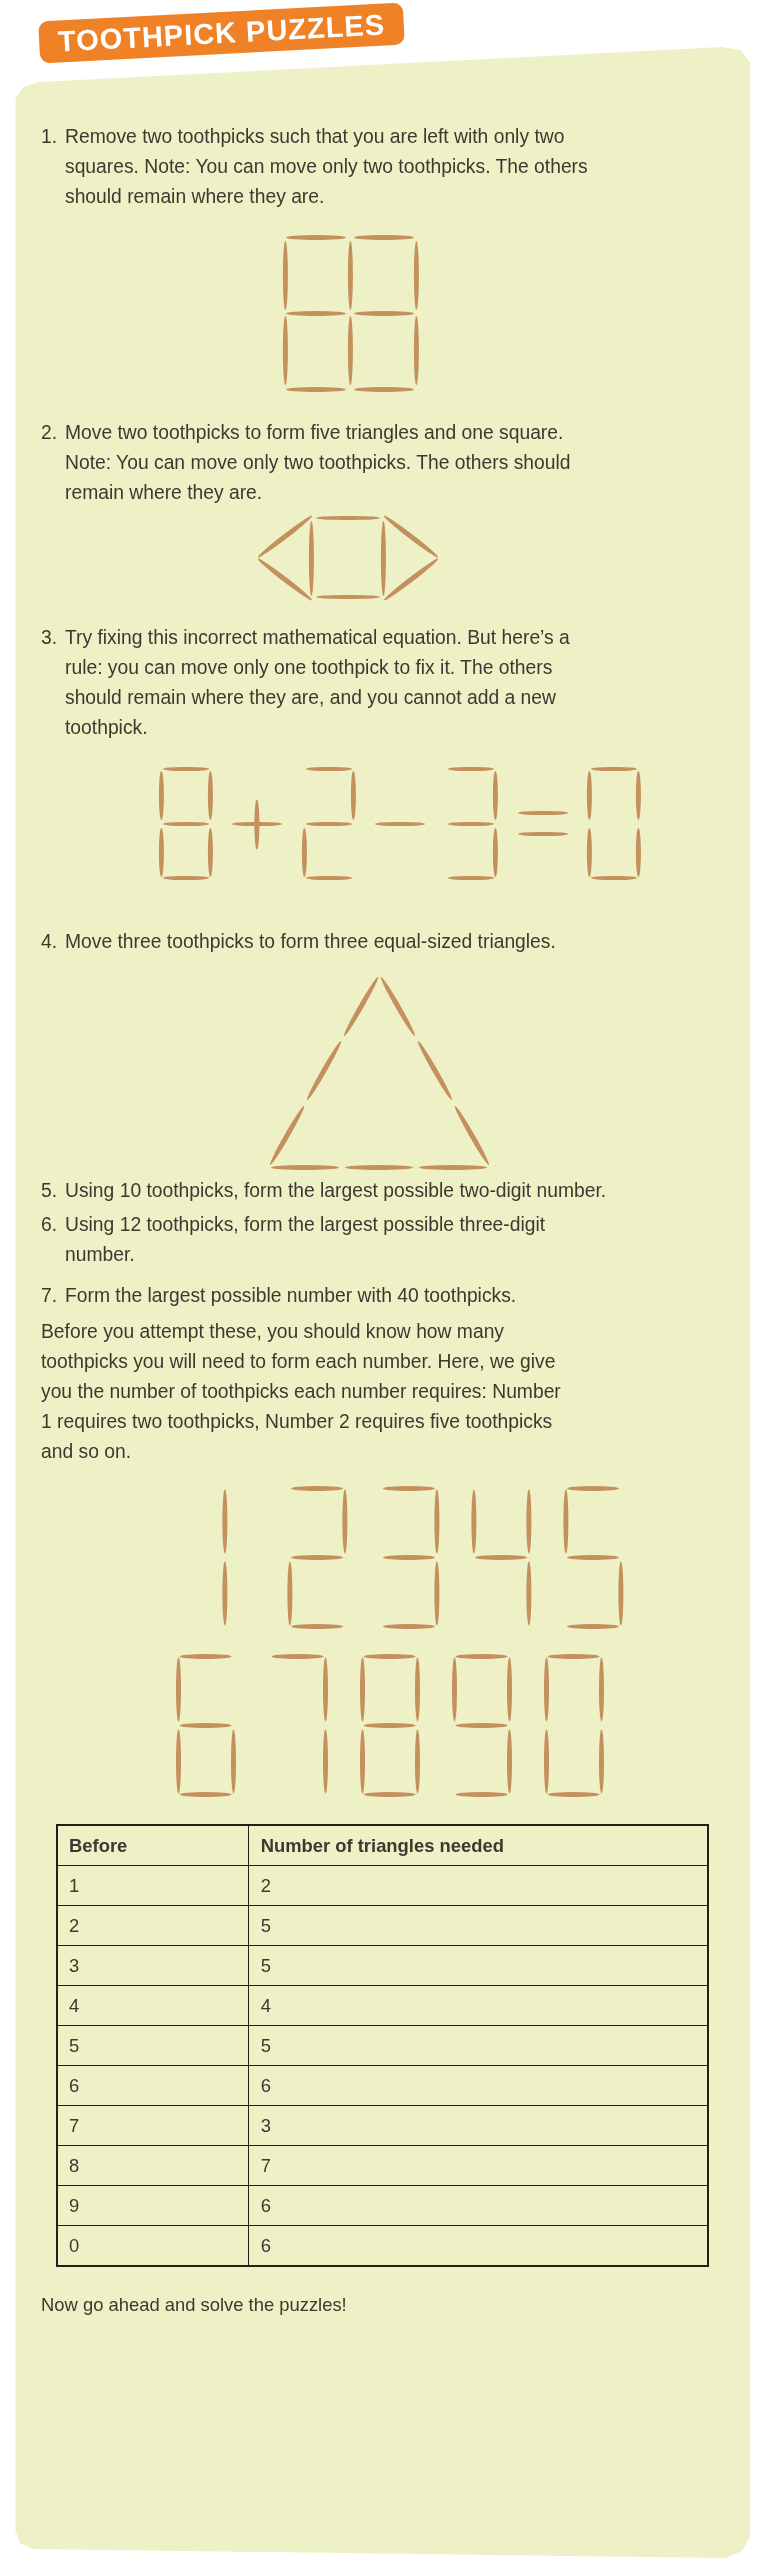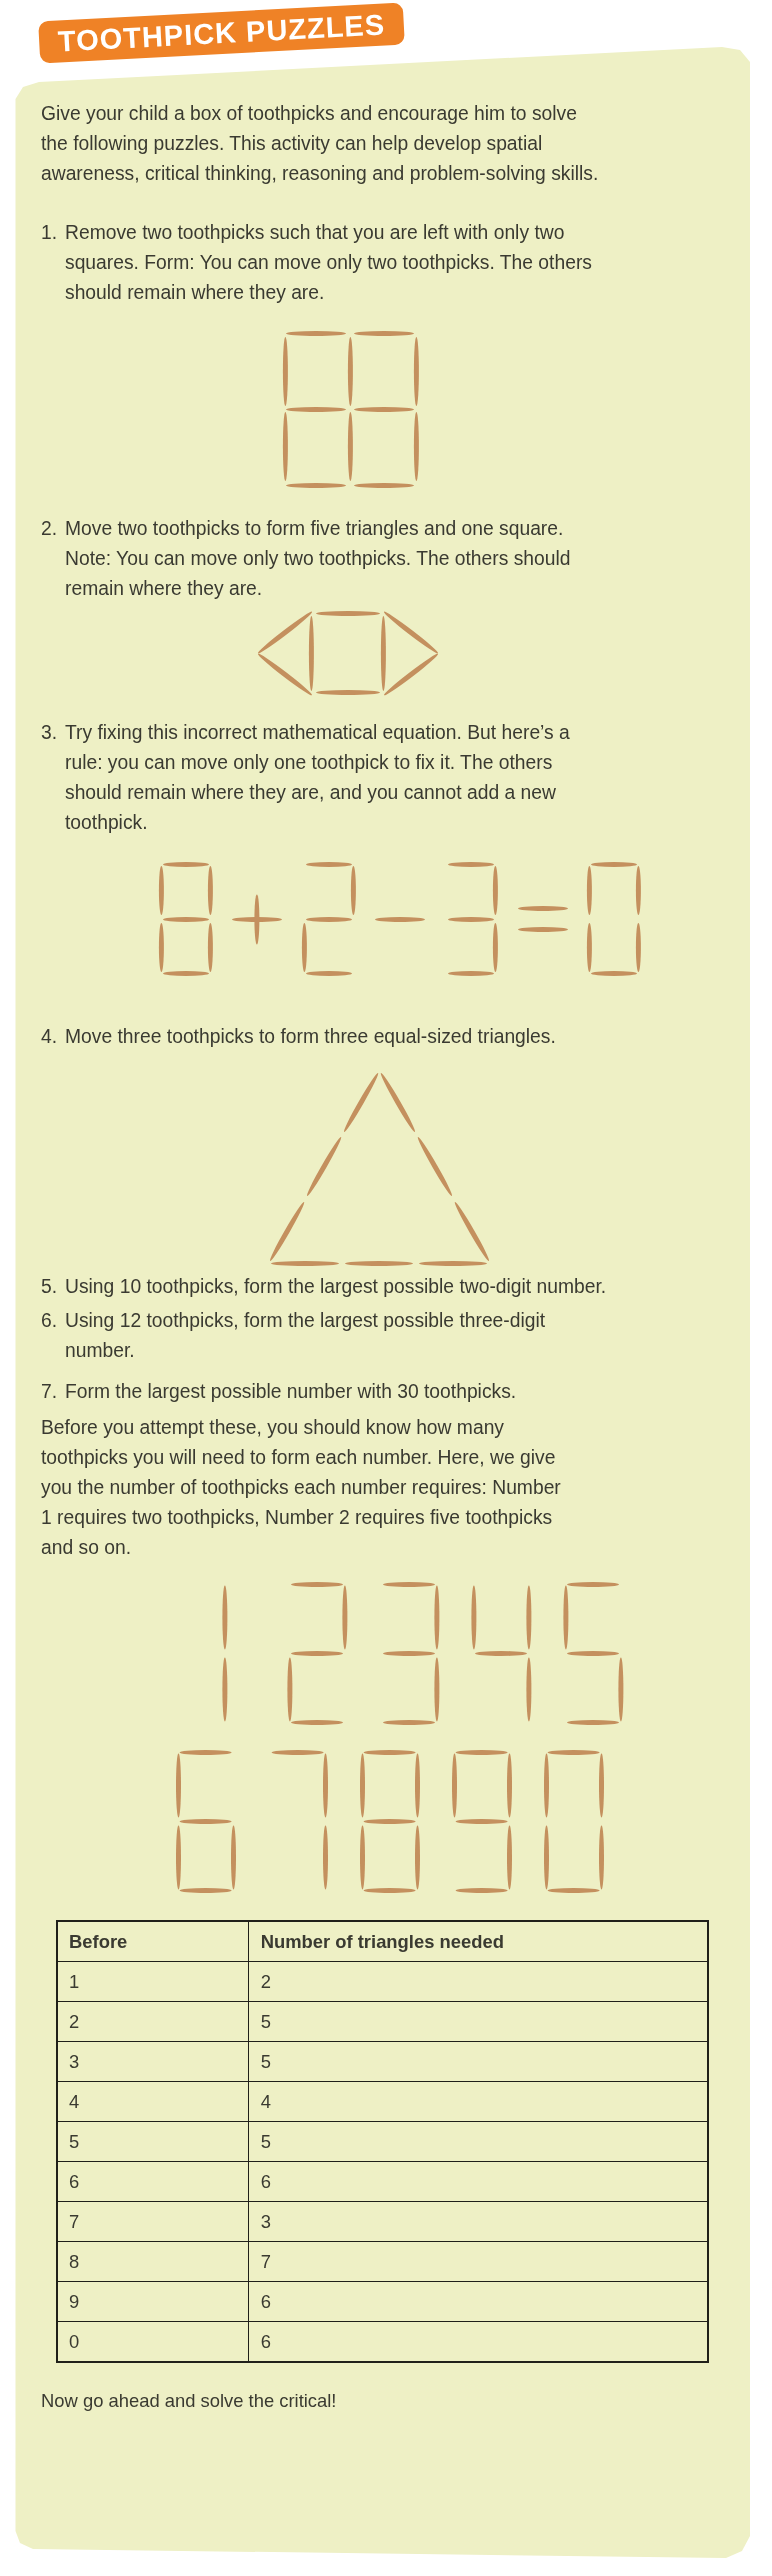--- a/index.html
+++ b/index.html
@@ -73,28 +73,25 @@
 <body>
 
 <div class="card-bg"></div>
 
 <div class="banner">
   <span class="banner-text">TOOTHPICK PUZZLES</span>
 </div>
 
 <div class="content">
 
-  <p class="para pre">Give your child a box of toothpicks and encourage him to solve
-the following puzzles. This activity can help develop spatial
-awareness, critical thinking, reasoning and problem-solving skills.</p>
 
   <div class="item mt-item1">
     <span class="num">1.</span>
     <span class="txt pre">Remove two toothpicks such that you are left with only two
-squares. Form: You can move only two toothpicks. The others
+squares. Note: You can move only two toothpicks. The others
 should remain where they are.</span>
   </div>
   <div class="diagram d-grid">
       <div class="tp" style="width: 60px; height: 4.8px; left: 3.9px; top: 0px;"></div>
       <div class="tp" style="width: 60px; height: 4.8px; left: 71px; top: 0px;"></div>
       <div class="tp" style="width: 60px; height: 4.8px; left: 3.9px; top: 76px;"></div>
       <div class="tp" style="width: 60px; height: 4.8px; left: 71px; top: 76px;"></div>
       <div class="tp" style="width: 60px; height: 4.8px; left: 3.9px; top: 152px;"></div>
       <div class="tp" style="width: 60px; height: 4.8px; left: 71px; top: 152px;"></div>
       <div class="tp" style="width: 69px; height: 4.8px; left: -32px; top: 38px; transform: rotate(90deg);"></div>
@@ -195,21 +192,21 @@
     <span class="num">5.</span>
     <span class="txt pre">Using 10 toothpicks, form the largest possible two-digit number.</span>
   </div>
   <div class="item mt-p6">
     <span class="num">6.</span>
     <span class="txt pre">Using 12 toothpicks, form the largest possible three-digit
 number.</span>
   </div>
   <div class="item mt-p7">
     <span class="num">7.</span>
-    <span class="txt pre">Form the largest possible number with 30 toothpicks.</span>
+    <span class="txt pre">Form the largest possible number with 40 toothpicks.</span>
   </div>
 
   <p class="para pre mt-before">Before you attempt these, you should know how many
 toothpicks you will need to form each number. Here, we give
 you the number of toothpicks each number requires: Number
 1 requires two toothpicks, Number 2 requires five toothpicks
 and so on.</p>
 
   <div class="digit-row row1">
       <div style="flex: 0 0 auto; width: 60px; height: 143px; position: relative;">
@@ -329,16 +326,16 @@
           <td class="col-number">9</td>
           <td class="col-needed">6</td>
         </tr>
         <tr>
           <td class="col-number">0</td>
           <td class="col-needed">6</td>
         </tr>
       </tbody>
     </table>
 
-  <p class="footer-line mt-footer">Now go ahead and solve the critical!</p>
+  <p class="footer-line mt-footer">Now go ahead and solve the puzzles!</p>
 
 </div>
 
 
 </body></html>

